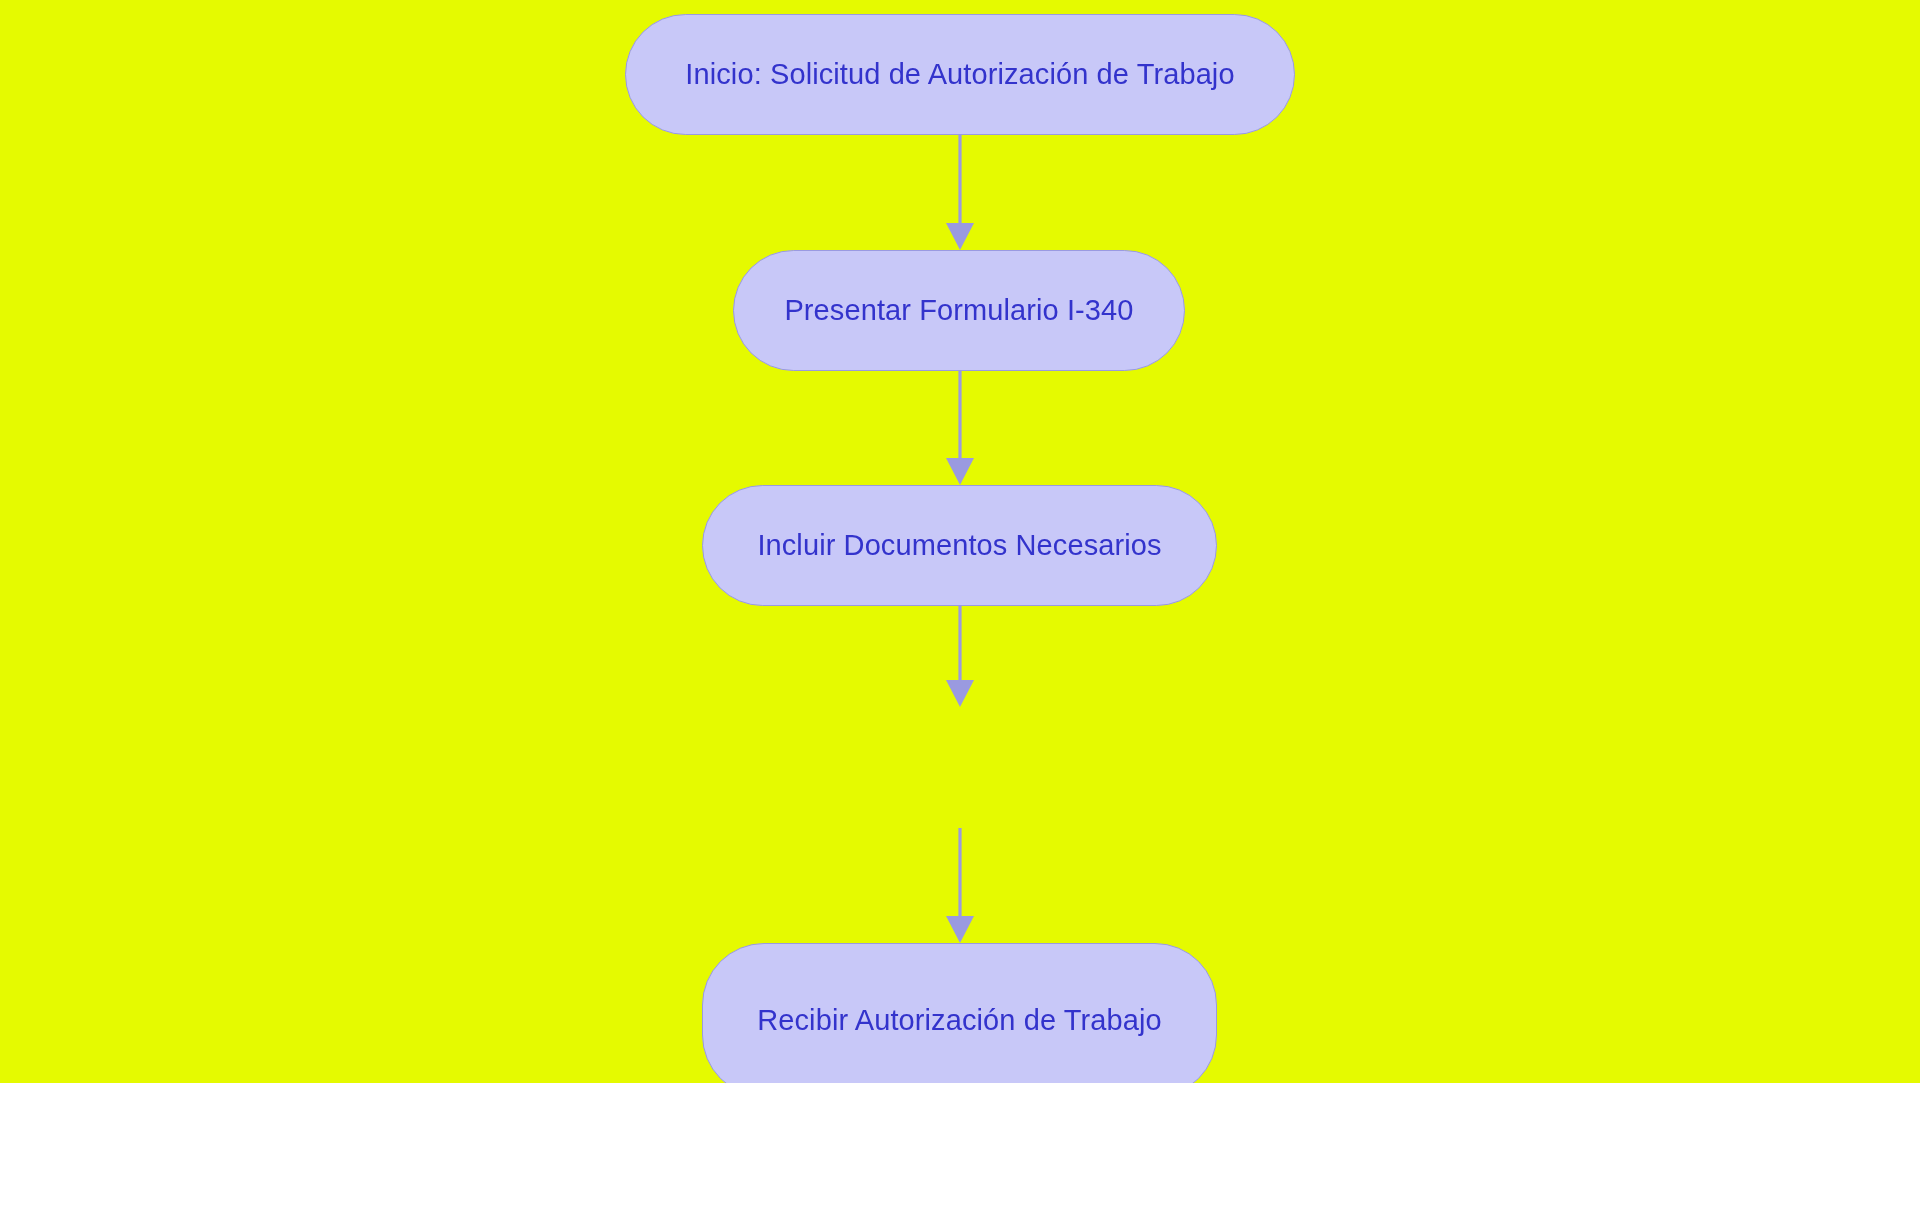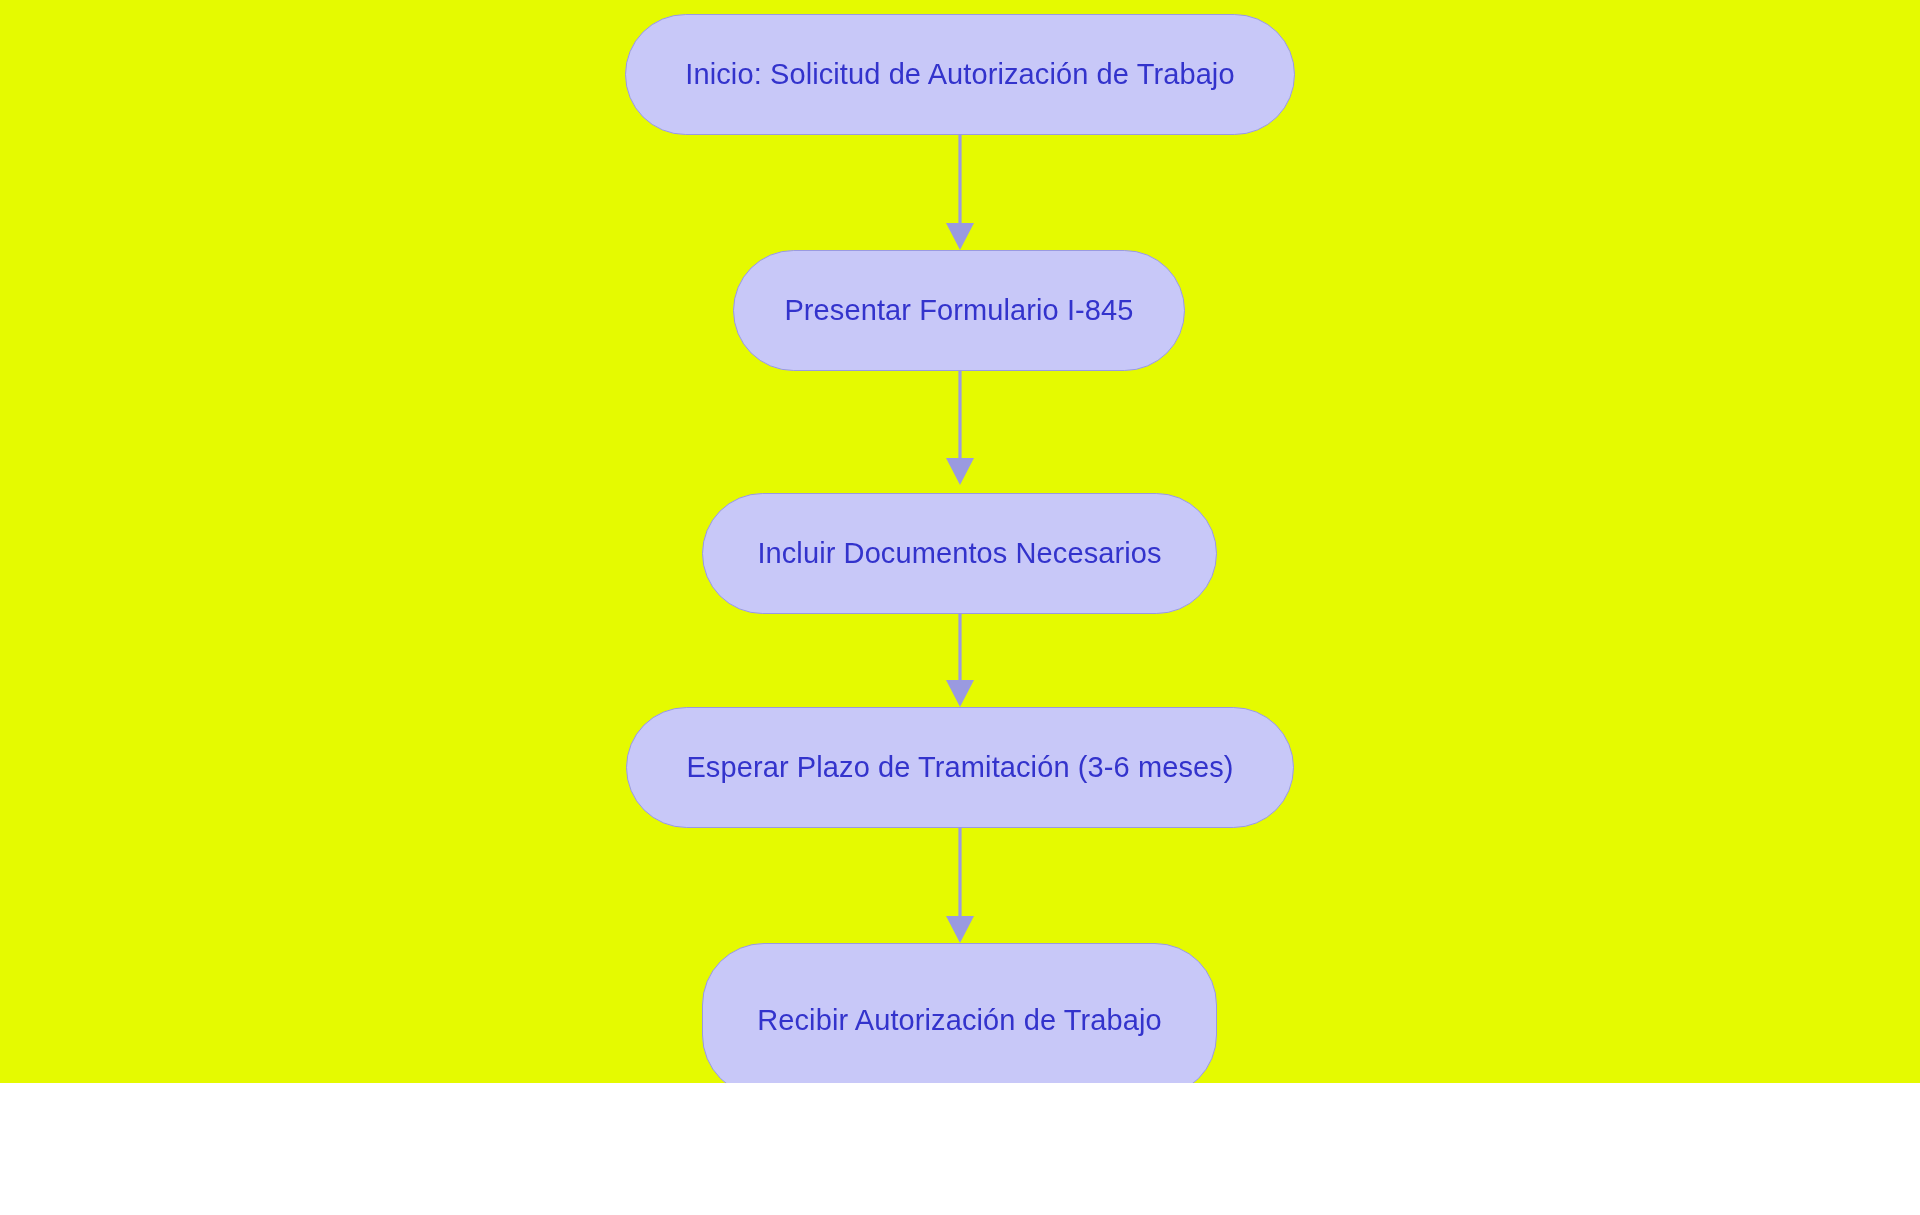--- a/index.html
+++ b/index.html
@@ -97,30 +97,27 @@
         <line x1="27" y1="0" x2="27" y2="90" stroke="#9a9ae0" stroke-width="3.2"></line>
         <polygon points="13,88 41,88 27,115" fill="#9a9ae0"></polygon>
       </svg>
     </div>
 
     <div class="flow-node" style="left:625px; top:14px; width:670px; height:121px;">
       <span>Inicio: Solicitud de Autorización de Trabajo</span>
     </div>
 
     <div class="flow-node" style="left:733px; top:250px; width:452px; height:121px;">
-      <span>Presentar Formulario I-845</span>
+      <span>Presentar Formulario I-340</span>
     </div>
 
-    <div class="flow-node" style="left:702px; top:485px; width:515px; height:121px;margin-top:8px;">
+    <div class="flow-node" style="left:702px; top:485px; width:515px; height:121px;">
       <span>Incluir Documentos Necesarios</span>
     </div>
 
-    <div class="flow-node" style="left:626px; top:707px; width:668px; height:121px;">
-      <span>Esperar Plazo de Tramitación (3-6 meses)</span>
-    </div>
 
     <div class="flow-node" style="left:702px; top:943px; width:515px; height:154px;">
       <span>Recibir Autorización de Trabajo</span>
     </div>
 
   </div>
 
   <div id="footer-band">
 
     

